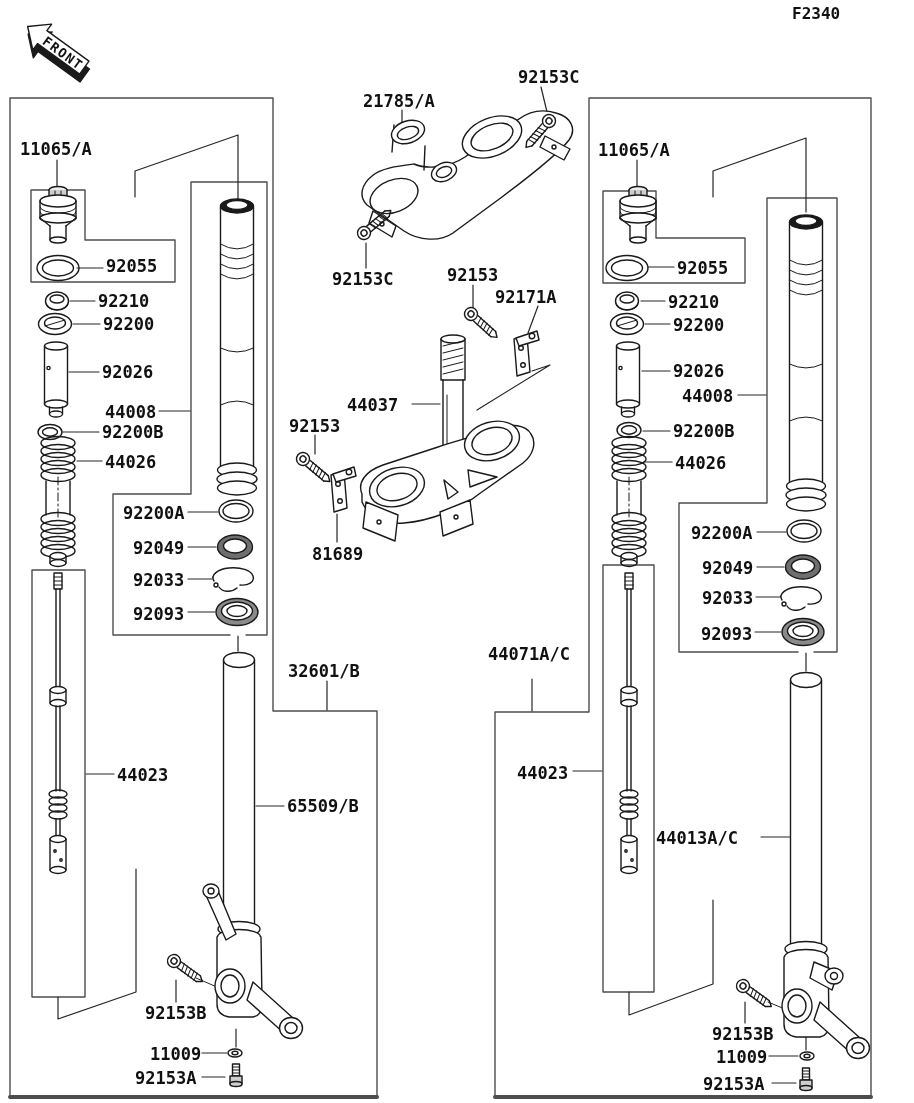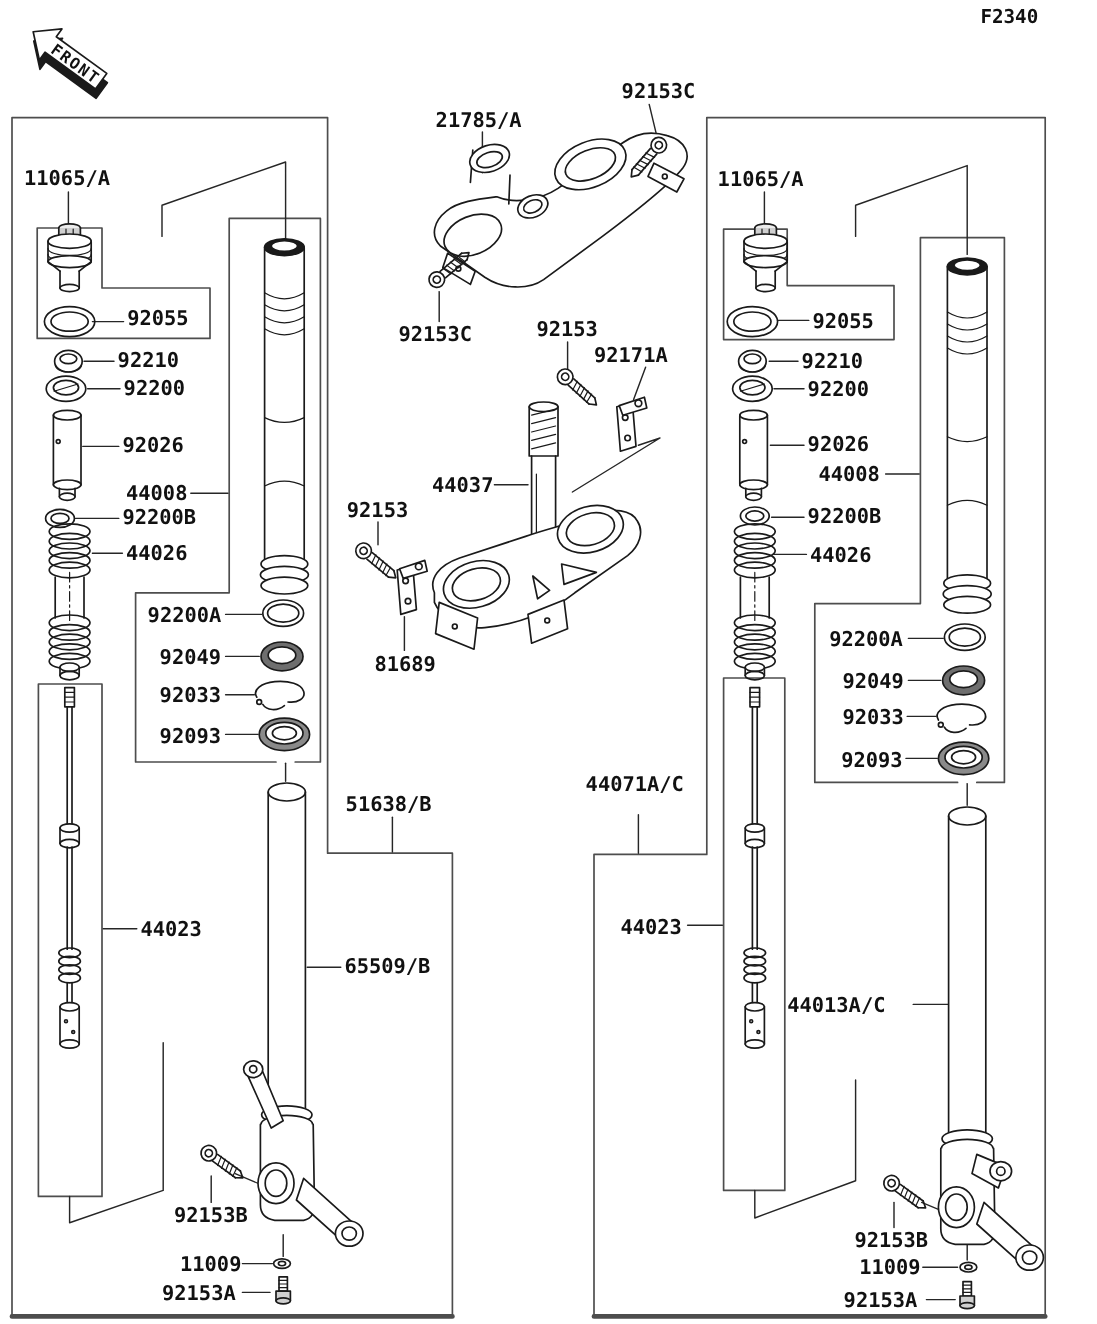--- a/index.html
+++ b/index.html
@@ -1,20 +1,20 @@
 <!DOCTYPE html>
 <html><head>
 <meta charset="utf-8">
 <style>
   html,body{margin:0;padding:0;background:#fff;}
   .stage{position:relative;width:914px;height:1103px;background:#ffffff;overflow:hidden;
          font-family:"DejaVu Sans Mono",monospace;}
   .lbl{position:absolute;font-weight:bold;font-size:17px;line-height:1;color:#111;
        white-space:nowrap;letter-spacing:0px;text-align:center;}
-  .figcode{position:absolute;left:817px;top:4px;font-weight:bold;font-size:16px;color:#111;}
+  .figcode{position:absolute;left:792px;top:4px;font-weight:bold;font-size:16px;color:#111;}
   svg.art{position:absolute;left:0;top:0;width:914px;height:1103px;}
   svg path,svg ellipse,svg circle,svg rect,svg line,svg polyline
       {fill:none;stroke:#1a1a1a;stroke-width:1.4;stroke-linejoin:round;stroke-linecap:round;}
   svg .box{stroke:#4d4d4d;stroke-width:1.4;}
   svg .thick{stroke:#4d4d4d;stroke-width:4;}
   svg .ld{stroke:#262626;stroke-width:1.2;}
   svg .fw{fill:#ffffff;}
   svg .fd{fill:#1a1a1a;stroke:#1a1a1a;}
   svg .g6{fill:#6e6e6e;}
   svg .g8{fill:#8a8a8a;}
@@ -352,32 +352,32 @@
   <div class="lbl" style="left:103px;top:316px">92200</div>
   <div class="lbl" style="left:102px;top:364px">92026</div>
   <div class="lbl" style="left:105px;top:404px">44008</div>
   <div class="lbl" style="left:102px;top:424px">92200B</div>
   <div class="lbl" style="left:105px;top:454px">44026</div>
   <div class="lbl" style="left:123px;top:505px">92200A</div>
   <div class="lbl" style="left:133px;top:540px">92049</div>
   <div class="lbl" style="left:133px;top:572px">92033</div>
   <div class="lbl" style="left:133px;top:606px">92093</div>
   <div class="lbl" style="left:117px;top:767px">44023</div>
-  <div class="lbl" style="left:288px;top:663px">51638/B</div>
+  <div class="lbl" style="left:288px;top:663px">32601/B</div>
   <div class="lbl" style="left:287px;top:798px">65509/B</div>
   <div class="lbl" style="left:145px;top:1005px">92153B</div>
   <div class="lbl" style="left:150px;top:1046px">11009</div>
   <div class="lbl" style="left:135px;top:1070px">92153A</div>
 
   <div class="lbl" style="left:363px;top:93px">21785/A</div>
   <div class="lbl" style="left:518px;top:69px">92153C</div>
   <div class="lbl" style="left:332px;top:271px">92153C</div>
   <div class="lbl" style="left:447px;top:267px">92153</div>
   <div class="lbl" style="left:495px;top:289px">92171A</div>
-  <div class="lbl" style="left:360px;top:397px">44037</div>
+  <div class="lbl" style="left:347px;top:397px">44037</div>
   <div class="lbl" style="left:289px;top:418px">92153</div>
   <div class="lbl" style="left:312px;top:546px">81689</div>
 
   <div class="lbl" style="left:598px;top:142px">11065/A</div>
   <div class="lbl" style="left:677px;top:260px">92055</div>
   <div class="lbl" style="left:668px;top:294px">92210</div>
   <div class="lbl" style="left:673px;top:317px">92200</div>
   <div class="lbl" style="left:673px;top:363px">92026</div>
   <div class="lbl" style="left:682px;top:388px">44008</div>
   <div class="lbl" style="left:673px;top:423px">92200B</div>

